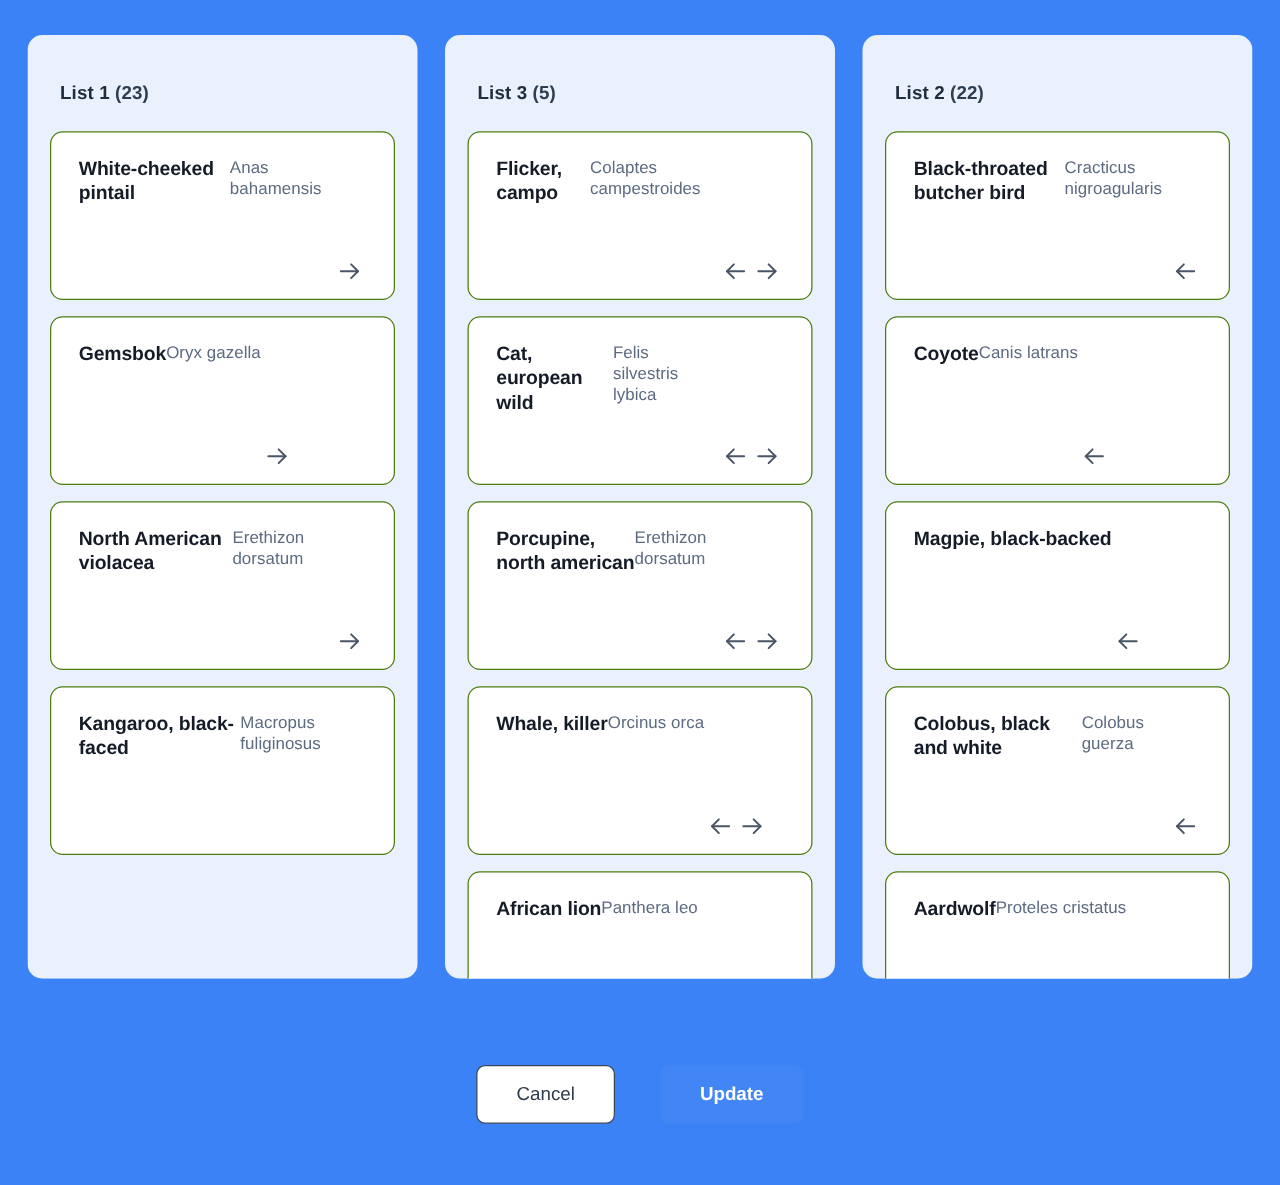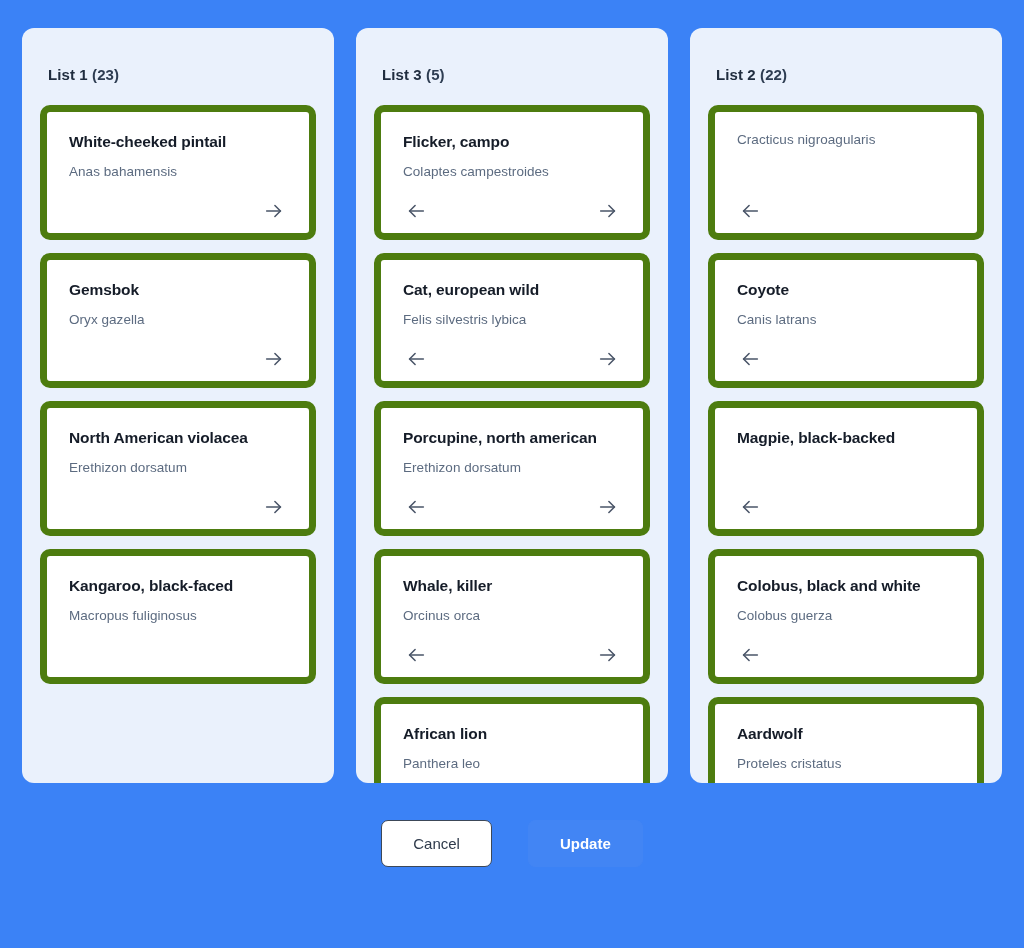--- a/index.html
+++ b/index.html
@@ -57,27 +57,27 @@
     white-space: nowrap;
   }
   .column-title .count {
     color: #2e3d52;
     font-weight: bold;
   }
 
   
   .card {
     background: #ffffff;
-    border: 7px solid #4d7c0f;
+    border: 1px solid #4d7c0f;
     border-radius: 10px;
     margin-bottom: 13px;
     padding: 20px 22px 16px 22px;
     min-height: 135px;
     display: flex;
-    flex-direction: column;
+    flex-direction: row;
   }
 
   .card-title {
     font-size: 15.5px;
     font-weight: bold;
     color: #151c28;
     line-height: 1.25;
     margin-bottom: 13px;
     letter-spacing: -0.1px;
   }
@@ -109,21 +109,21 @@
     border: none;
     padding: 0;
     color: #4a5568;
   }
   .arrow-btn svg { display: block; }
 
   
   .footer {
     position: absolute;
     left: 0;
-    top: 820px;
+    top: 852px;
     width: 1024px;
     display: flex;
     justify-content: center;
     align-items: center;
     gap: 36px;
   }
 
   .btn {
     font-family: "Liberation Sans", sans-serif;
     font-size: 15px;
@@ -284,20 +284,21 @@
           <div class="card">
             <div class="card-title">African lion</div>
             <div class="card-sub">Panthera leo</div>
           </div>
         </div>
       </div>
       <div class="column">
         <div class="column-inner">
           <div class="column-title"><span>List 2</span> <span class="count">(22)</span></div>
           <div class="card">
+            <div class="card-title">Black-throated butcher bird</div>
             <div class="card-sub">Cracticus nigroagularis</div>
             <div class="card-actions">
               <button class="arrow-btn">
                 <svg width="22" height="22" viewBox="0 0 24 24" fill="none" stroke="currentColor" stroke-width="1.7" stroke-linecap="round" stroke-linejoin="round">
                   <line x1="20" y1="12" x2="5" y2="12"></line>
                   <polyline points="11,6 5,12 11,18"></polyline>
                 </svg>
               </button>
               <div class="spacer"></div>
             </div>

